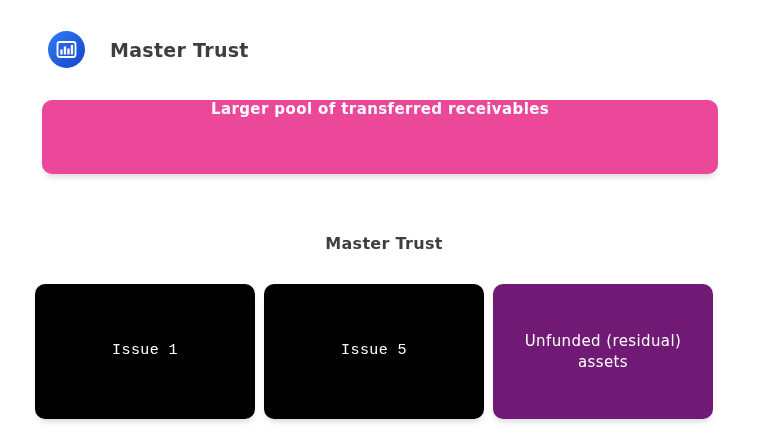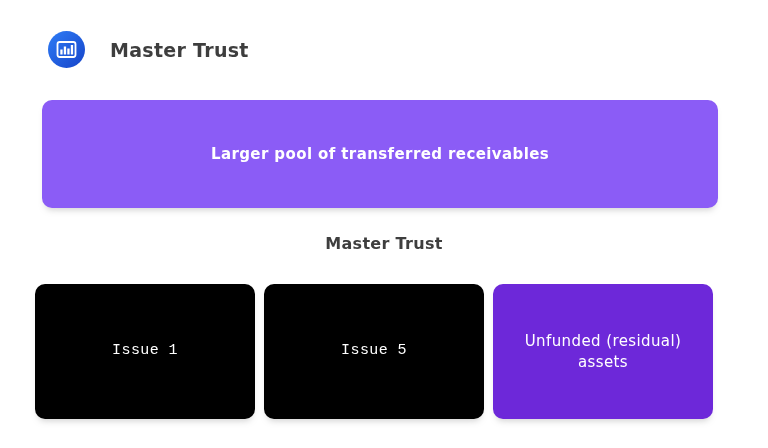--- a/index.html
+++ b/index.html
@@ -26,24 +26,24 @@
     font-size: 19px;
     font-weight: bold;
     color: #3e3e3e;
     letter-spacing: 0.3px;
   }
 
   
   .pool-banner {
     position: absolute;
     left: 42px; top: 100px;
-    width: 676px; height: 108px;
-    background: #8b5cf6;
+    width: 676px; height: 74px;
+    background: #ec4899;
     border-radius: 10px;
-    display: flex; align-items: center; justify-content: center;
+    display: flex; align-items: flex-start; justify-content: center;
     box-shadow: 0 5px 6px -3px rgba(130,130,130,0.35);
   }
   .pool-banner-label {
     color: #ffffff;
     font-weight: bold;
     font-size: 15px;
     letter-spacing: 0.4px;
   }
 
   
@@ -72,21 +72,21 @@
     display: flex; align-items: center; justify-content: center;
     text-align: center;
     color: #ffffff;
     font-size: 15px;
     letter-spacing: 0.4px;
     line-height: 1.35;
     padding: 0 10px;
     box-shadow: 0 5px 6px -3px rgba(130,130,130,0.35);
   }
   .issue-box.blue { background: #000000; font-family: Liberation Mono, monospace; }
-  .issue-box.pink { background: #6d28d9; }
+  .issue-box.pink { background: #701a75; }
 </style>
 </head>
 <body>
 
 <div class="header">
   <svg class="header-icon" viewBox="0 0 37 37" xmlns="http://www.w3.org/2000/svg">
     <defs>
       <linearGradient id="iconGrad" x1="0" y1="0" x2="1" y2="1">
         <stop offset="0" stop-color="#2e7cf6"></stop>
         <stop offset="1" stop-color="#1644c9"></stop>

